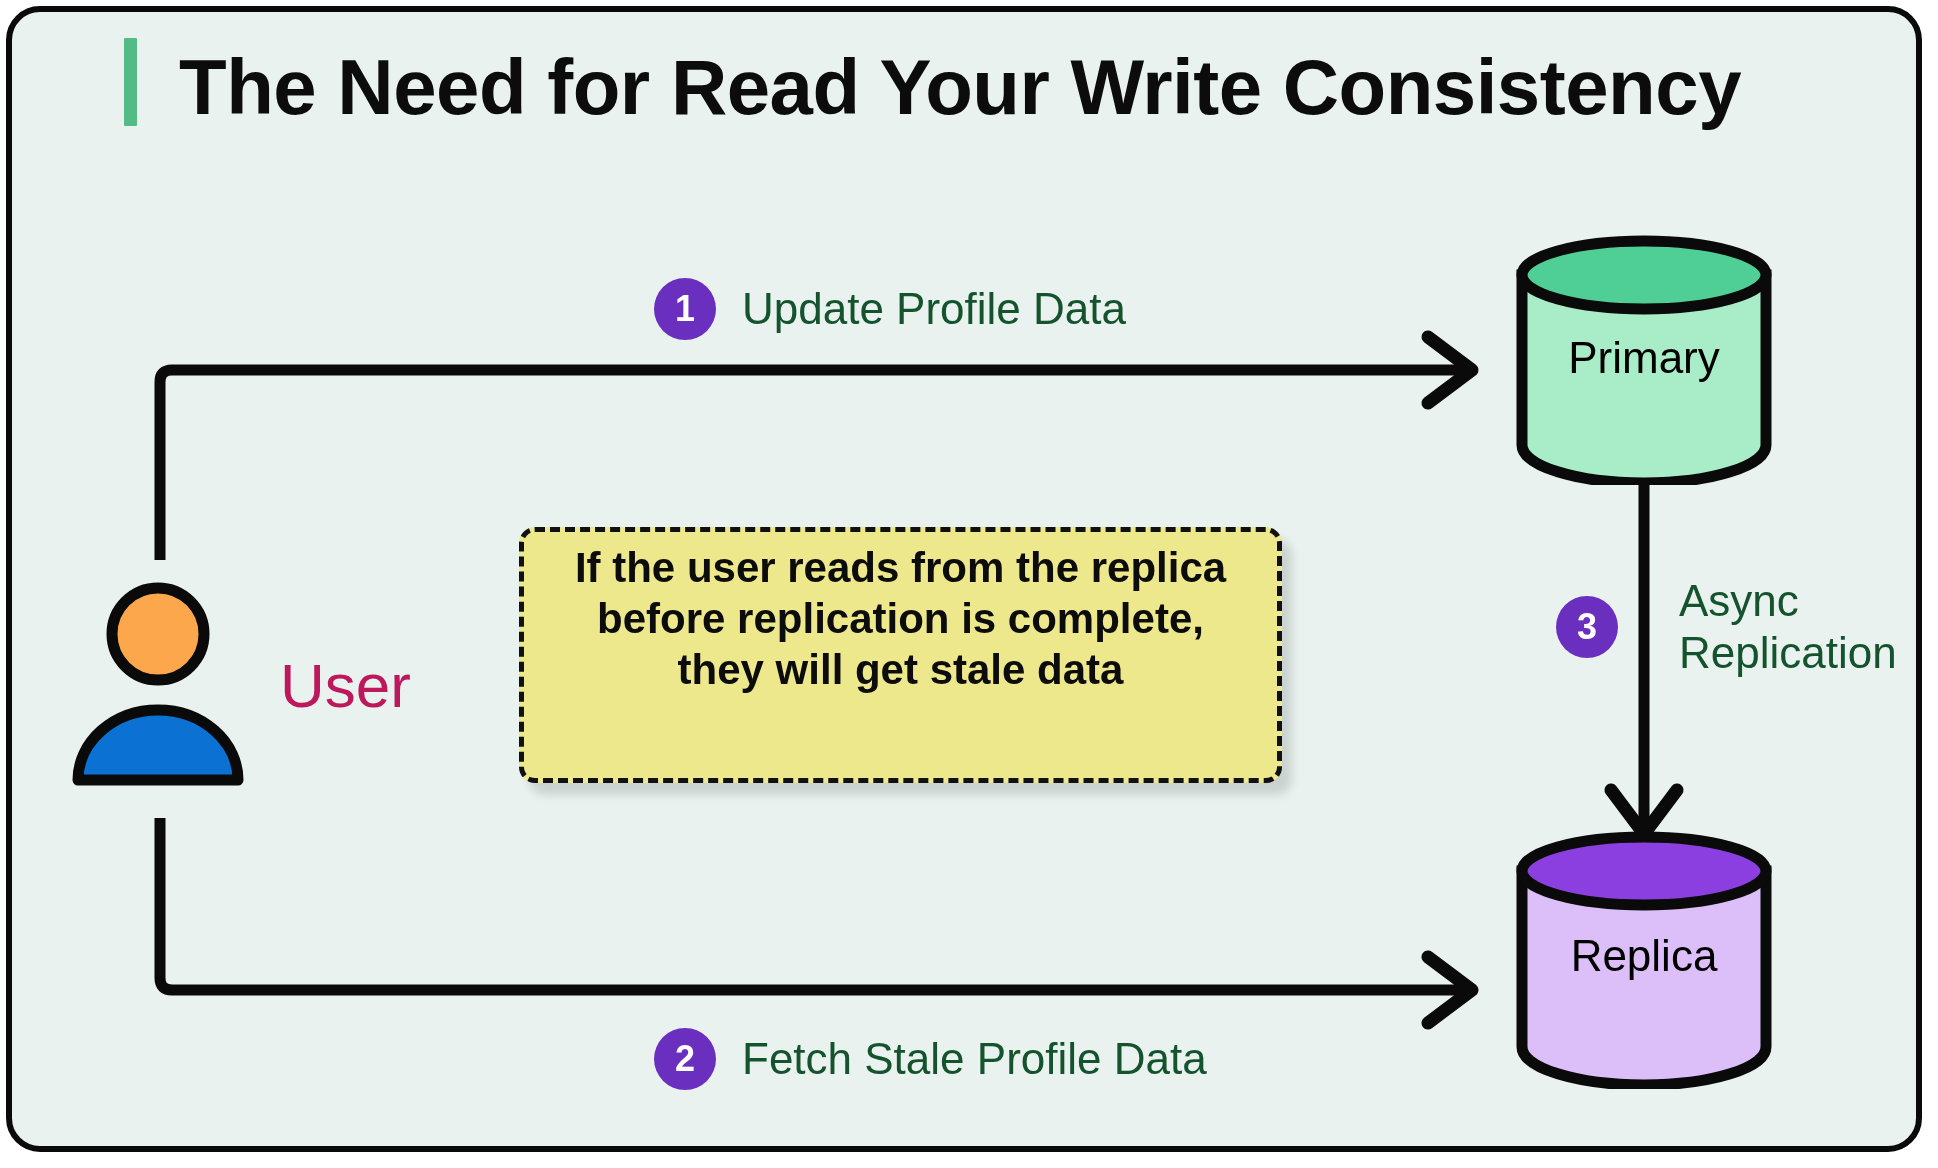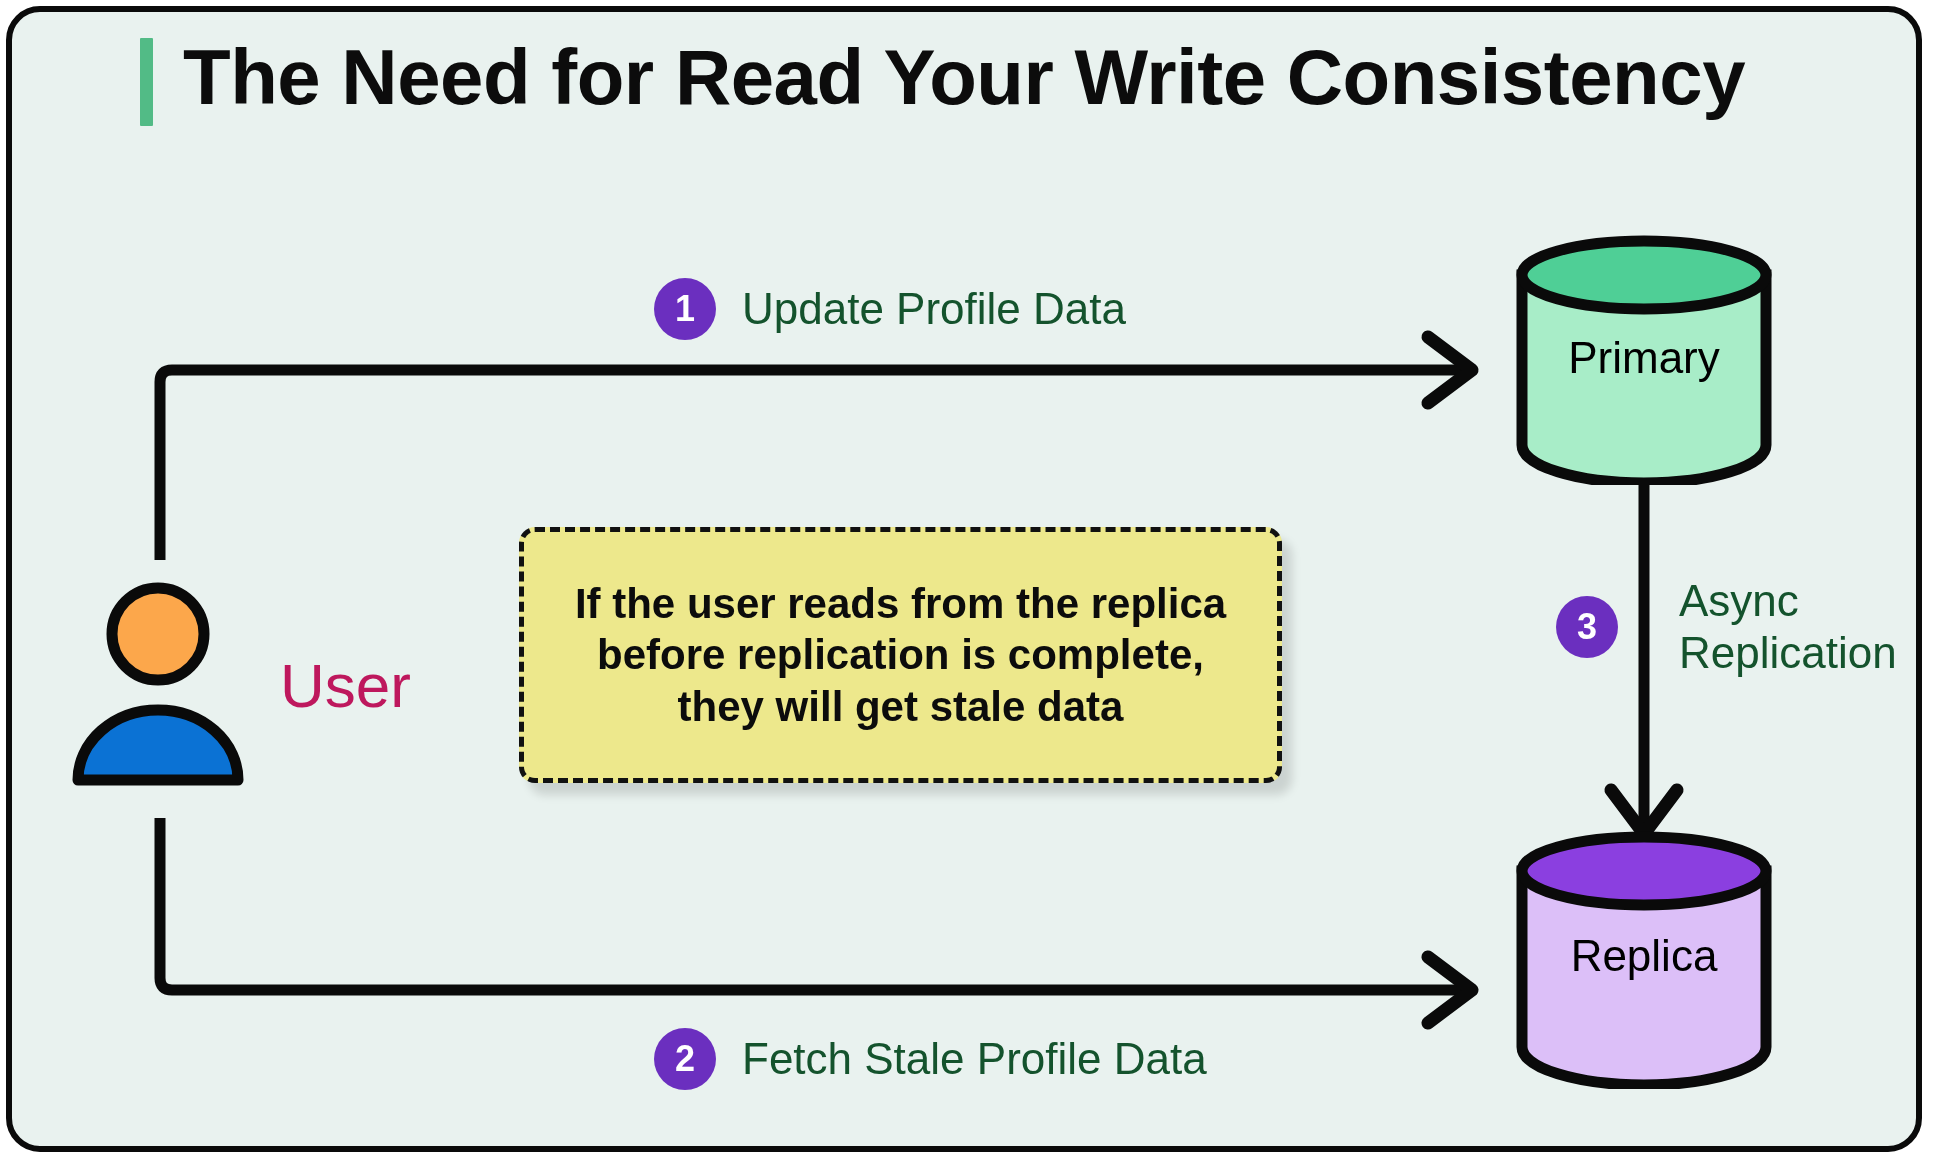--- a/index.html
+++ b/index.html
@@ -27,23 +27,22 @@
     background: #E9F2EF;
     border: 6px solid #0a0a0a;
     border-radius: 34px;
   }
   
   .title-row {
     position: absolute;
     left: 124px;
     top: 38px;
     display: flex;
-    align-items: flex-start;
-    gap: 30px;
-    margin-left: 16px;
+    align-items: flex-end;
+    gap: 42px;
   }
   .title-accent {
     width: 13px;
     height: 88px;
     background: #52BB86;
     border-radius: 1px;
   }
   .title-text {
     font-size: 78px;
     font-weight: 700;
@@ -102,21 +101,20 @@
     left: 519px;
     top: 527px;
     width: 763px;
     height: 256px;
     box-sizing: border-box;
     background: #EDE88C;
     border: 5px dashed #111111;
     border-radius: 16px;
     box-shadow: 10px 12px 10px rgba(0,0,0,0.13);
     display: flex;
-    align-items: center;
     justify-content: center;
     padding: 10px 46px;
   }
   .note-text {
     font-size: 42px;
     font-weight: 700;
     color: #0c0c0c;
     text-align: center;
     line-height: 1.22;
   }

